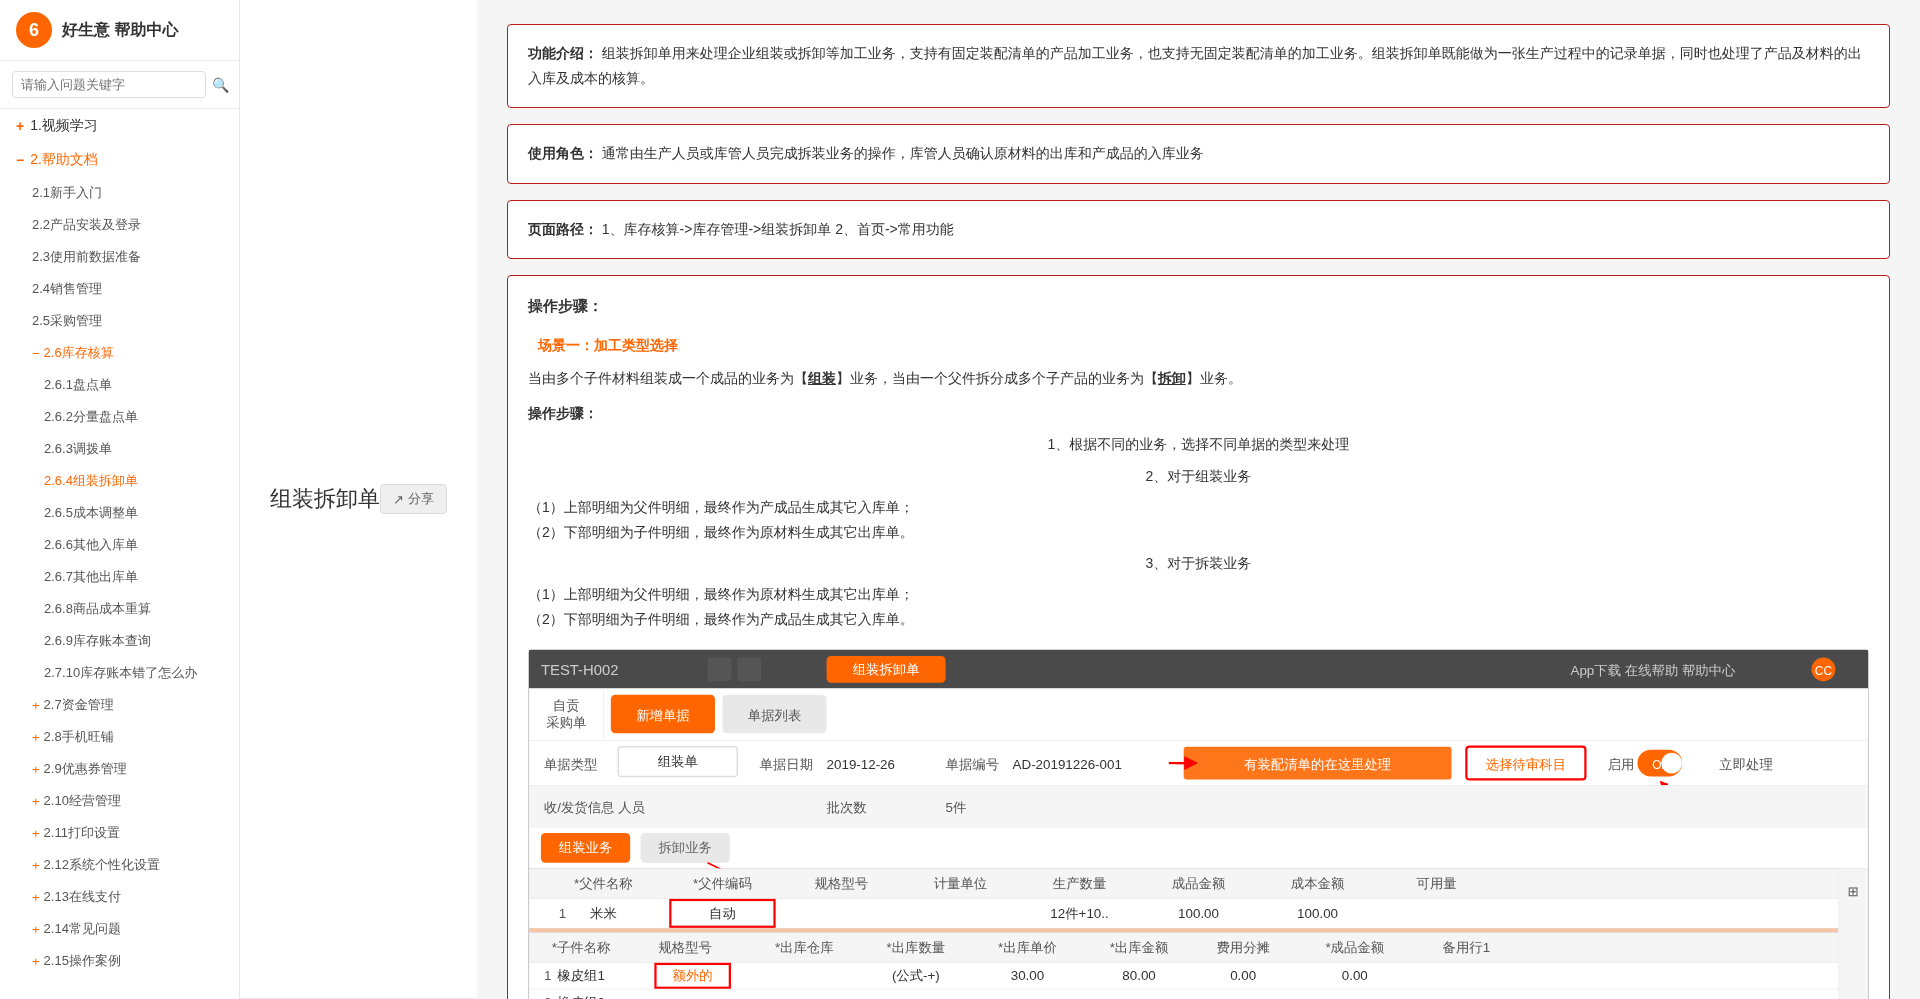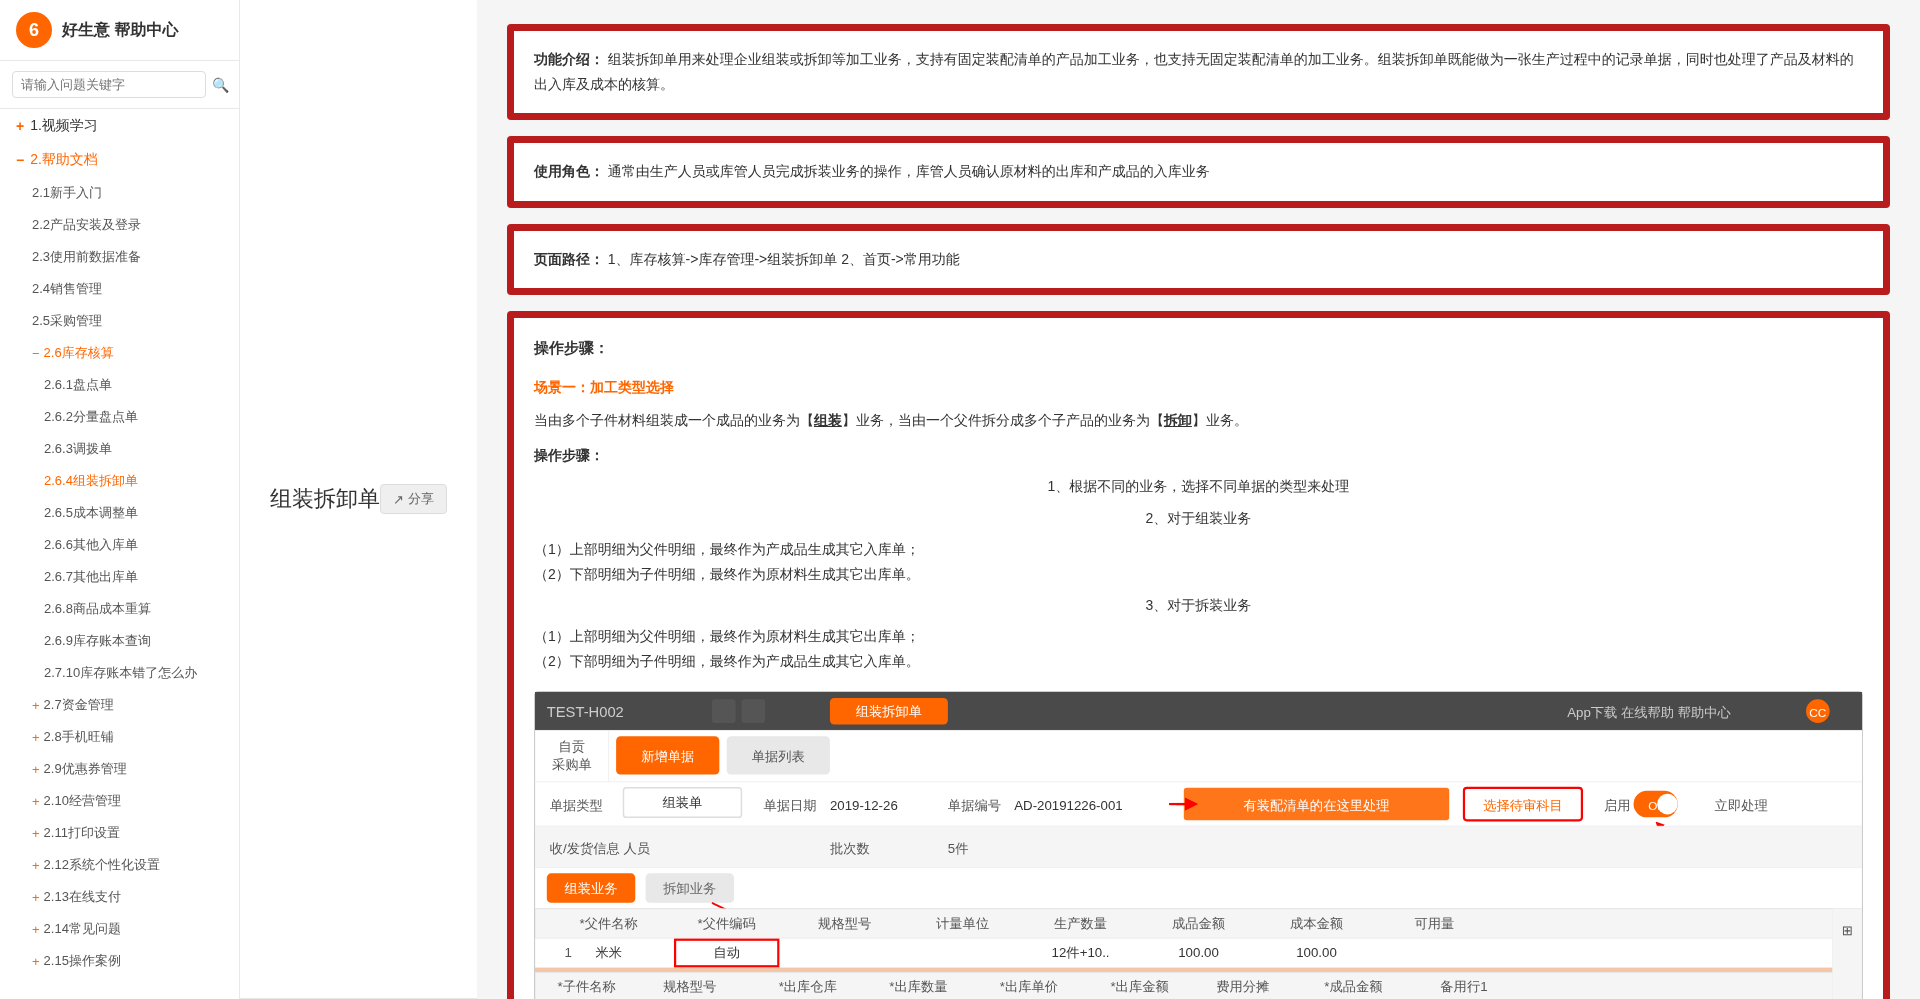--- a/index.html
+++ b/index.html
@@ -158,41 +158,41 @@
 
     .content-area {
       flex: 1;
       overflow-y: auto;
       padding: 24px 30px;
       background: #f5f5f5;
     }
 
     .info-block {
       background: #fff;
-      border: 7px solid #b91c1c;
+      border: 1px solid #b91c1c;
       border-radius: 4px;
       padding: 16px 20px;
       margin-bottom: 16px;
       line-height: 1.8;
       font-size: 14px;
       color: #333;
     }
 
     .section-title {
       font-size: 15px;
       font-weight: bold;
       color: #333;
       margin-bottom: 12px;
     }
 
     .section-subtitle {
       font-size: 14px;
       font-weight: bold;
       color: #ff6600;
-      margin: 14px 0 8px 0;
+      margin: 14px 0 8px 10px;
     }
 
     .content-text {
       font-size: 14px;
       color: #333;
       line-height: 1.8;
       margin-bottom: 6px;
     }
 
     .step-item {

